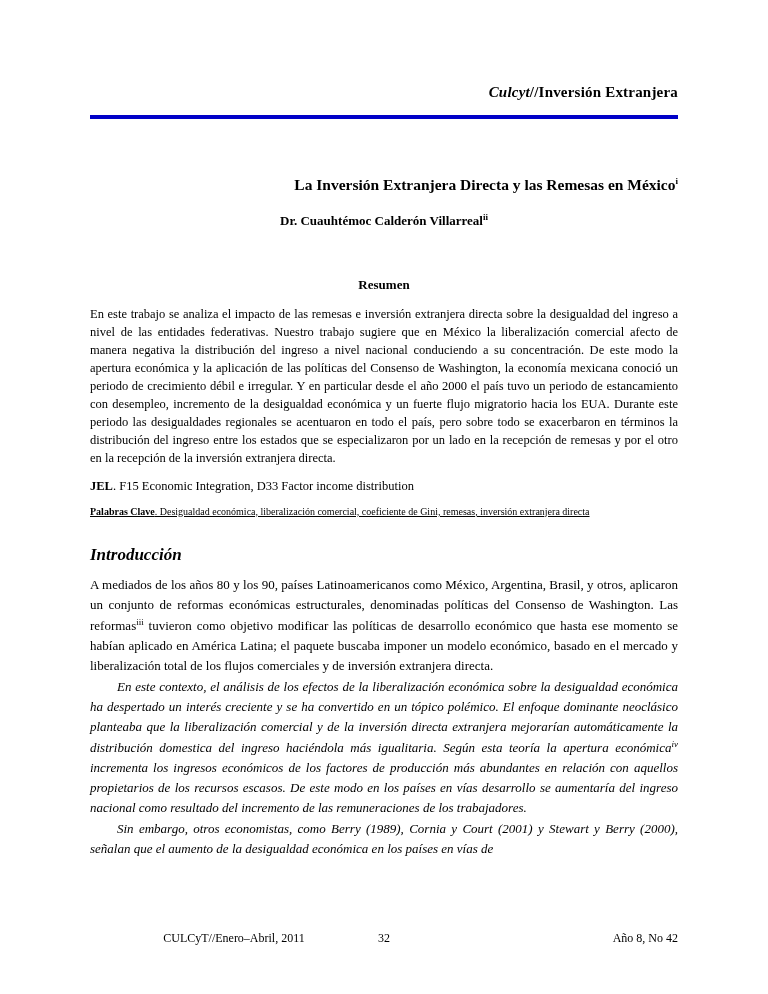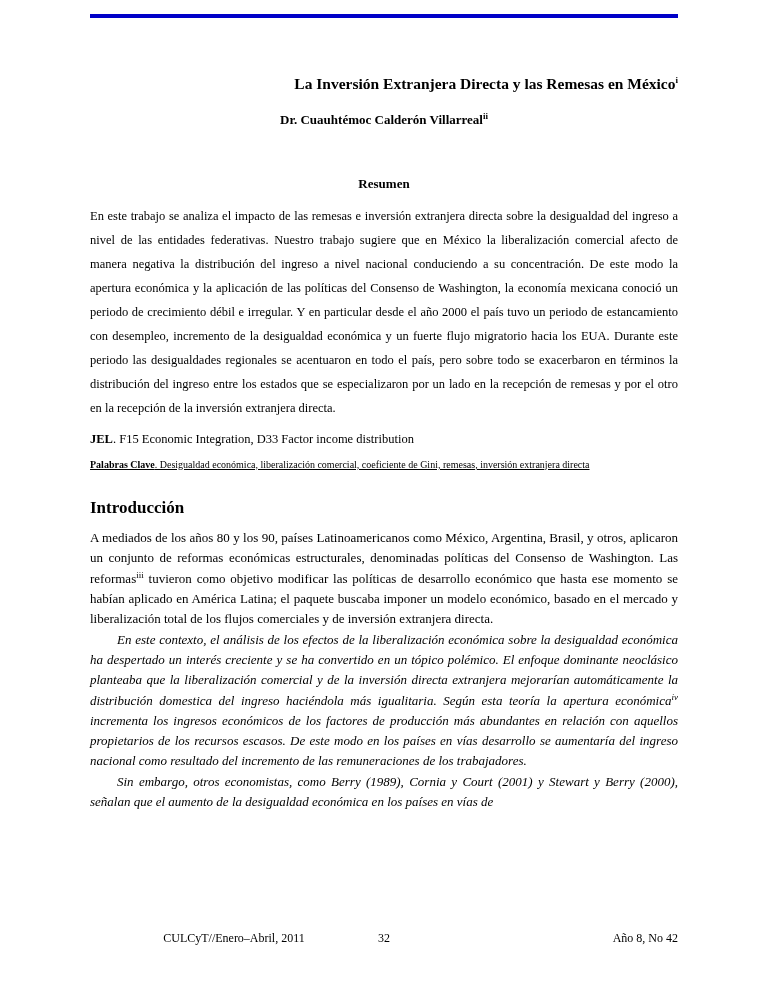--- a/index.html
+++ b/index.html
@@ -51,21 +51,21 @@
   .abstract-heading {
     margin-top: 48px;
     text-align: center;
     font-size: 13px;
     font-weight: bold;
   }
 
   .abstract-body {
     margin-top: 12px;
     font-size: 12.5px;
-    line-height: 24px;
+    line-height: 18px;
     text-align: justify;
   }
 
   .jel {
     margin-top: 12px;
     font-size: 12.5px;
     line-height: 15.6px;
   }
 
   .keywords {
@@ -73,20 +73,21 @@
     font-size: 10px;
     line-height: 15.6px;
     text-align: justify;
     text-decoration: underline;
   }
 
   .section-heading {
     margin-top: 26px;
     font-size: 17px;
     font-weight: bold;
+    font-style: italic;
   }
 
   .body-para {
     margin-top: 10px;
     font-size: 13px;
     line-height: 20.3px;
     text-align: justify;
   }
   .body-para.indent { text-indent: 27px; margin-top: 0; font-style: italic; }
 
@@ -102,20 +103,23 @@
   .footer .f-left  { flex: 1; text-align: center; }
   .footer .f-center { text-align: center; }
   .footer .f-right { flex: 1; text-align: right; }
 </style>
 </head>
 <body>
 
 <div class="page">
   <div class="content">
 
+    <div class="journal-header">
+      <span class="brand">Culcyt</span><span>//Inversión Extranjera</span>
+    </div>
 
     <div class="rule"></div>
 
     <h1 class="title"><span>La Inversión Extranjera Directa y las Remesas en México</span><sup>i</sup></h1>
 
     <div class="author"><span>Dr. Cuauhtémoc Calderón Villarreal</span><sup>ii</sup></div>
 
     <div class="abstract-heading">Resumen</div>
 
     <p class="abstract-body">En este trabajo se analiza el impacto de las remesas e inversión extranjera directa sobre la desigualdad del ingreso a nivel de las entidades federativas. Nuestro trabajo sugiere que en México la liberalización comercial afecto de manera negativa la distribución del ingreso a nivel nacional conduciendo a su concentración. De este modo la apertura económica y la aplicación de las políticas del Consenso de Washington, la economía mexicana conoció un periodo de crecimiento débil e irregular. Y en particular desde el año 2000 el país tuvo un periodo de estancamiento con desempleo, incremento de la desigualdad económica y un fuerte flujo migratorio hacia los EUA. Durante este periodo las desigualdades regionales se acentuaron en todo el país, pero sobre todo se exacerbaron en términos la distribución del ingreso entre los estados que se especializaron por un lado en la recepción de remesas y por el otro en la recepción de la inversión extranjera directa.</p>

